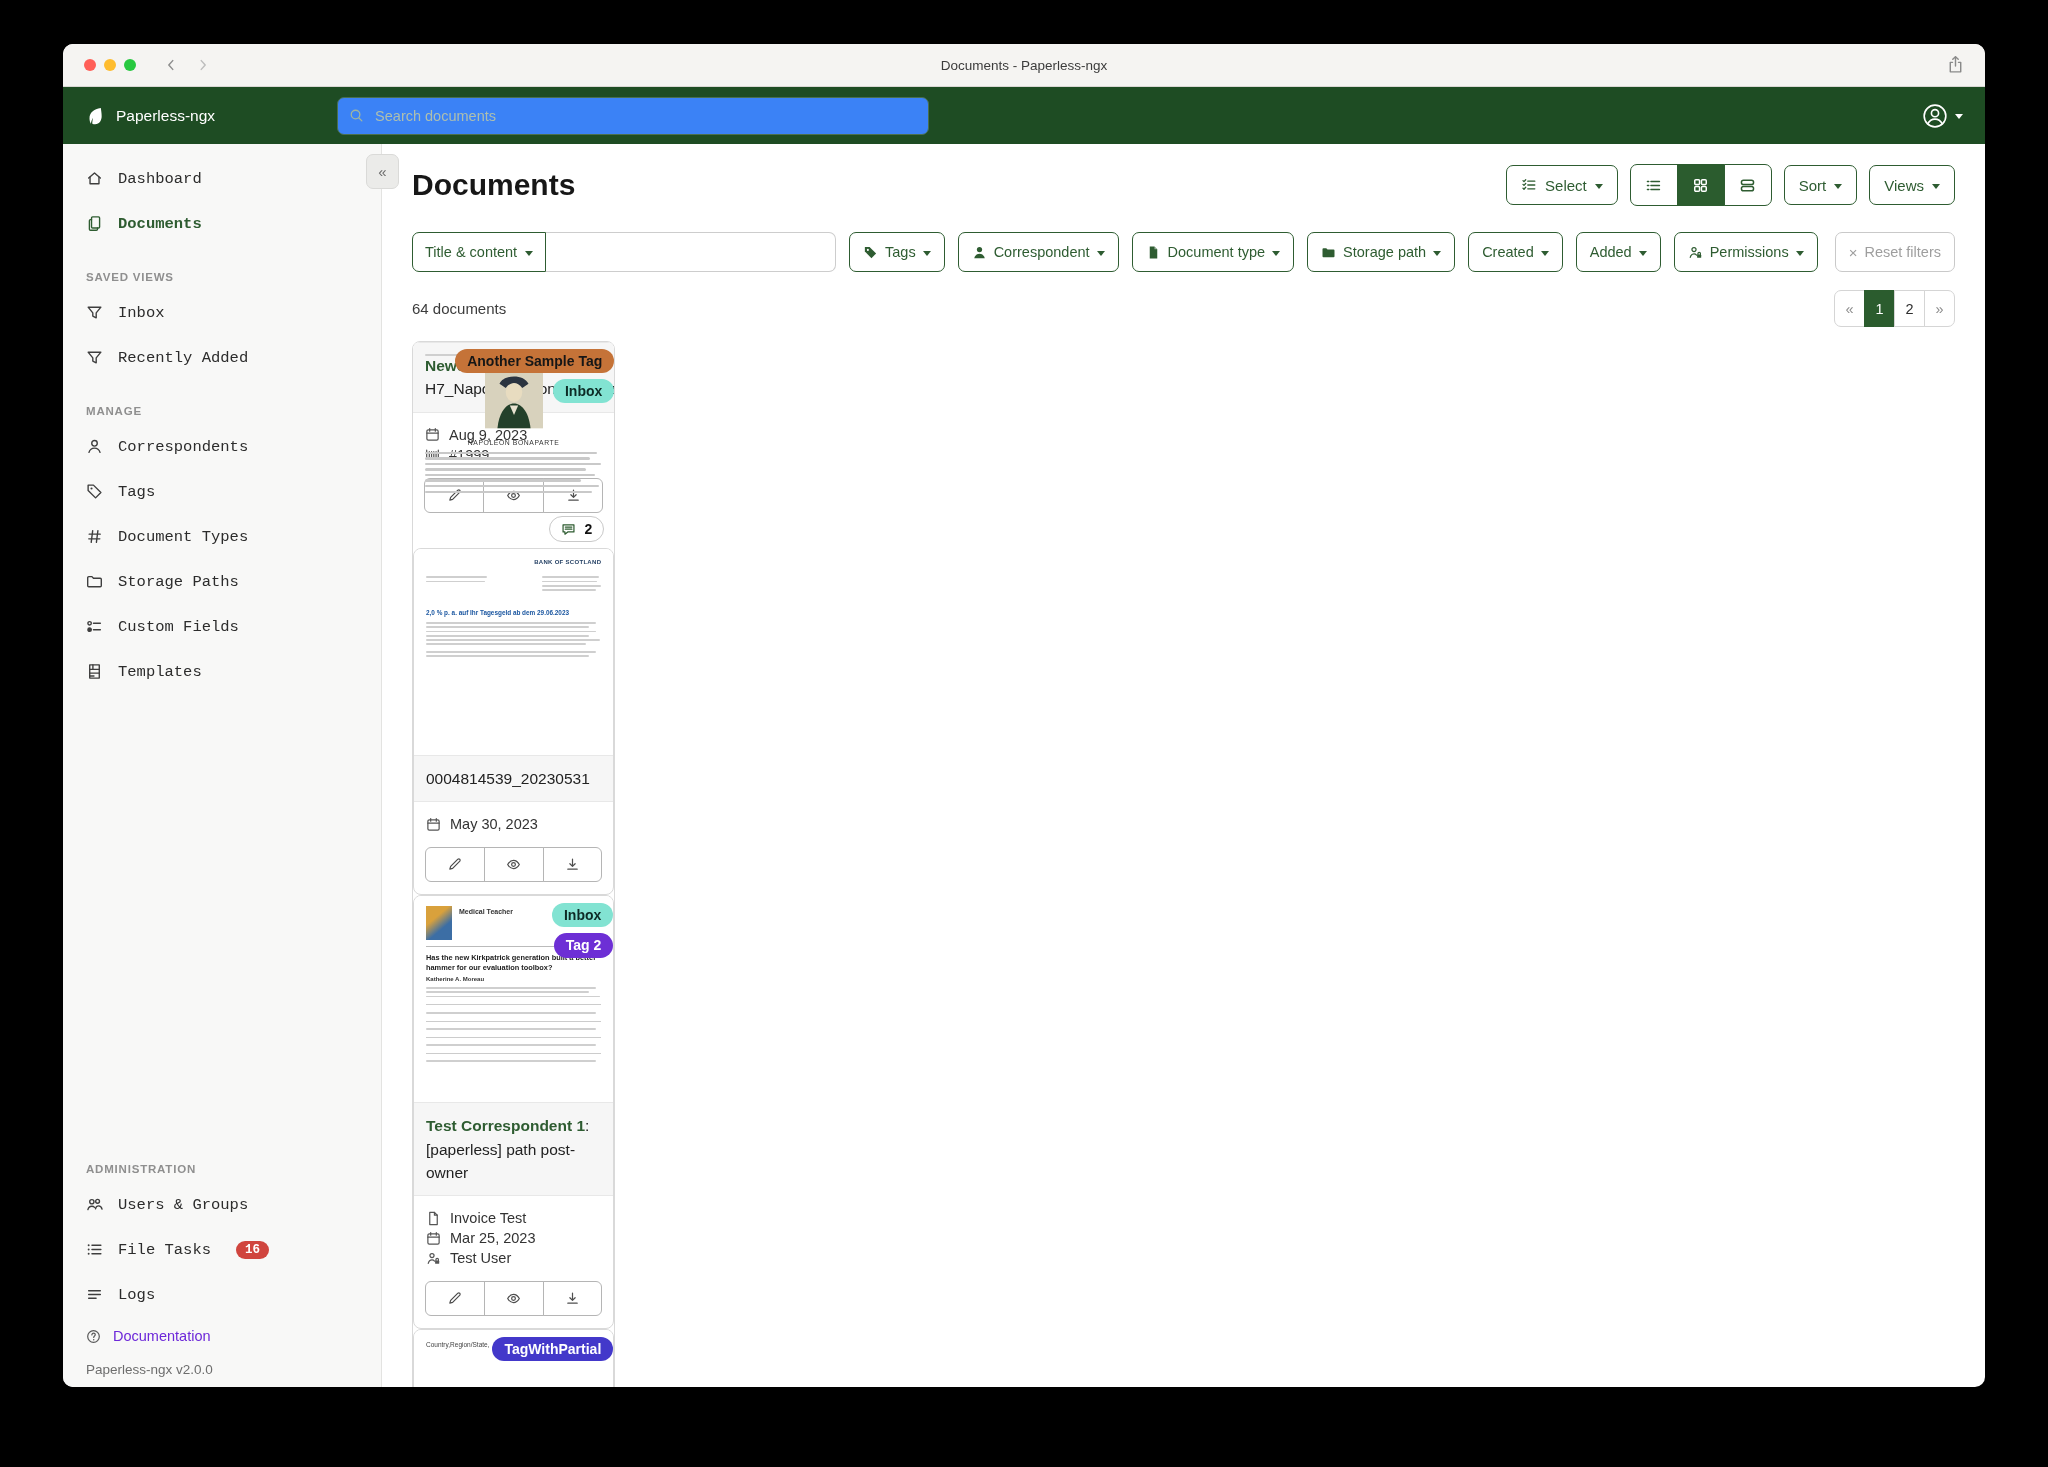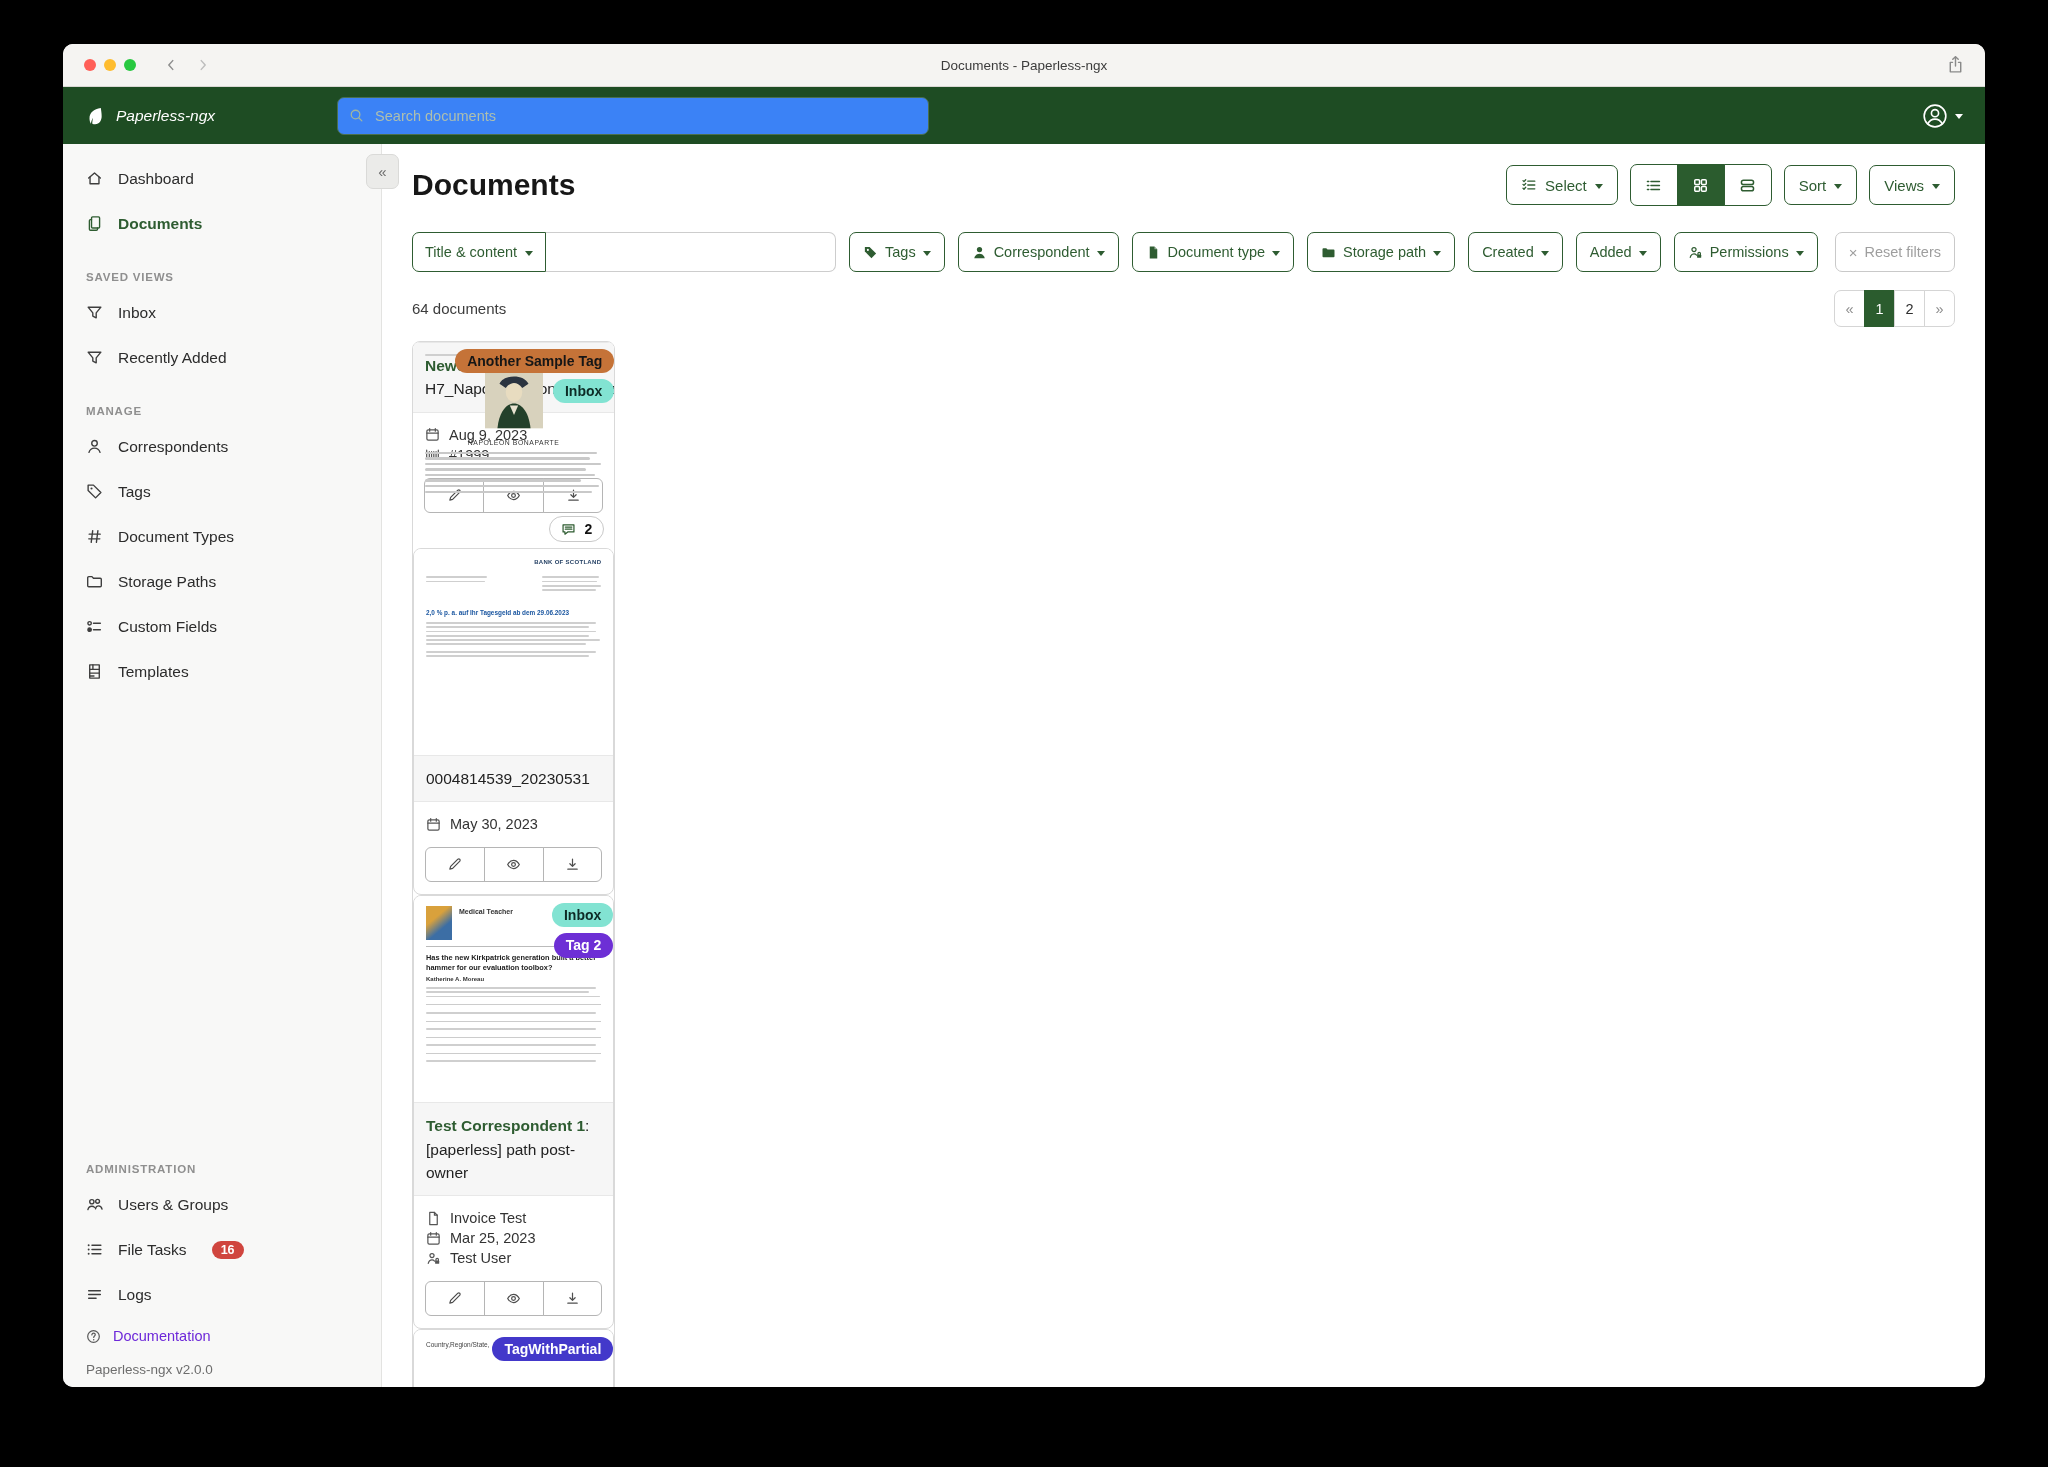--- a/index.html
+++ b/index.html
@@ -14,42 +14,42 @@
   .lights{display:flex;gap:8px;margin-left:21px;}
   .light{width:12px;height:12px;border-radius:50%;}
   .l-red{background:#ff5f57}.l-yel{background:#febc2e}.l-grn{background:#28c840}
   .tb-nav{display:flex;gap:18px;margin-left:28px;align-items:center;}
   .tb-nav .i{width:14px;height:14px;}
   .tb-back{color:#8d8d8d}.tb-fwd{color:#bdbdbd}
   .tb-title{position:absolute;left:0;right:0;text-align:center;font-size:13.5px;color:#3c3c3c;pointer-events:none;}
   .tb-share{position:absolute;right:20px;top:11px;width:19px;height:19px;color:#8a8a8a;}
   
   .navbar{height:57px;background:#1e4c23;display:flex;align-items:center;padding:0 22px;flex:none;}
-  .brand{display:flex;align-items:center;gap:11px;color:#fff;font-size:15.5px;font-style:italic;}
+  .brand{display:flex;align-items:center;gap:11px;color:#fff;font-size:15.5px;}
   .brand .i{width:20px;height:20px;color:#fff;}
   .search{margin-left:122px;width:568px;height:36px;background:#3b82f6;border:1px solid #4a6f4e;
           border-radius:7px;display:flex;align-items:center;padding:0 11px;gap:9px;}
   .search .i{width:15px;height:15px;color:#9fb5a1;}
   .search input{flex:1;background:transparent;border:none;outline:none;color:#e9efe9;font-size:14.5px;
                 font-family:"Liberation Sans",sans-serif;}
   .search input::placeholder{color:#aebfaf;}
   .userbox{margin-left:auto;display:flex;align-items:center;gap:7px;color:#fff;}
   .userbox .i{width:26px;height:26px;}
   .caret{width:0;height:0;border-left:4.5px solid transparent;border-right:4.5px solid transparent;
          border-top:5px solid currentColor;display:inline-block;margin-top:2px;}
   
   .main{flex:1;display:flex;min-height:0;position:relative;}
   .collapse-btn{position:absolute;left:303px;top:10px;width:31px;height:33px;background:#ebebe9;
                 border:1px solid #dadad8;border-radius:7px;color:#6c6c6c;display:flex;align-items:center;
                 justify-content:center;font-size:15px;z-index:6;cursor:pointer;}
   
   .sidebar{width:318px;flex:none;background:#f8f8f7;border-right:1px solid #e3e3e1;display:flex;
            flex-direction:column;padding:12px 0 10px;overflow:hidden;}
   .snav-item{height:45px;display:flex;align-items:center;gap:15px;padding:0 23px;font-size:15.5px;
-             color:#2c2c2c;cursor:pointer;flex:none;}
+             color:#2c2c2c;cursor:pointer;flex:none;font-family:Liberation Mono, monospace;}
   .snav-item .i{width:17px;height:17px;color:#3e3e3e;}
   .snav-item.active{color:#2e5c31;font-weight:700;}
   .snav-item.active .i{color:#2e5c31;}
   .sheading{margin:25px 23px 7px;font-size:11.5px;font-weight:700;color:#8f8f8f;letter-spacing:.8px;flex:none;}
   .sbadge{background:#d0453e;color:#fff;font-size:12.5px;font-weight:700;border-radius:10px;
           padding:2px 9px;margin-left:10px;}
   .sfoot{height:38px;display:flex;align-items:center;gap:12px;padding:0 23px;font-size:14.5px;color:#6d28d9;cursor:pointer;flex:none;}
   .sfoot .i{width:15px;height:15px;color:#5a5a5a;}
   .version{padding:7px 23px 0;font-size:13.5px;color:#6d6d6d;flex:none;}
   .spacer{margin-top:auto;}

